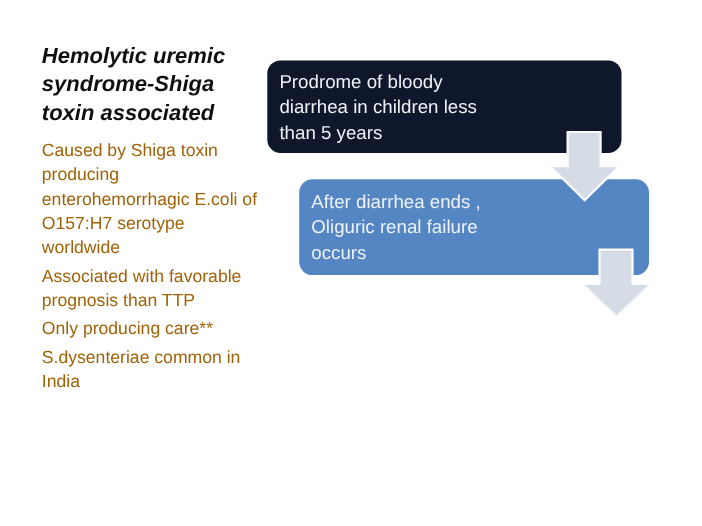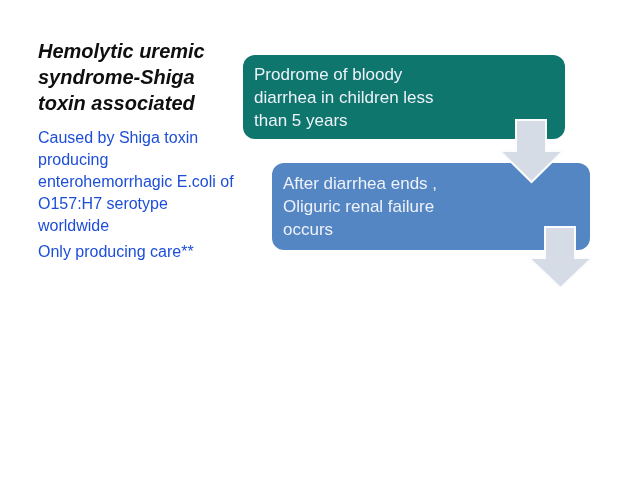--- a/index.html
+++ b/index.html
@@ -27,21 +27,21 @@
     line-height: 26px;
     font-weight: bold;
     font-style: italic;
     color: #0f0f0f;
     margin: 0 0 11px 0;
     letter-spacing: 0px;
   }
   .bullet {
     font-size: 16px;
     line-height: 22px;
-    color: #1d4ed8;
+    color: #a16207;
     margin: 0 0 4px 0;
   }
   .diagram {
     position: absolute;
     left: 0;
     top: 0;
     width: 638px;
     height: 478px;
   }
   .step {
@@ -74,26 +74,28 @@
   }
 </style>
 </head>
 <body>
 
 <div class="slide">
 
   <div class="text-column">
     <h1 class="slide-title">Hemolytic uremic syndrome-Shiga toxin associated</h1>
     <p class="bullet">Caused by Shiga toxin producing enterohemorrhagic E.coli of O157:H7 serotype worldwide</p>
+    <p class="bullet">Associated with favorable prognosis than TTP</p>
     <p class="bullet">Only producing care**</p>
+    <p class="bullet">S.dysenteriae common in India</p>
   </div>
 
   <div class="diagram">
 
-    <div class="step step-1" style="background-color: #0f766e;">
+    <div class="step step-1" style="background-color: #0f172a;">
       <span class="step-label">Prodrome of bloody diarrhea in children less than 5 years</span>
     </div>
 
     <div class="step step-2" style="background-color: rgb(85, 134, 196);">
       <span class="step-label">After diarrhea ends , Oliguric renal failure occurs</span>
     </div>
 
 
     <svg class="arrow-overlay" width="638" height="478" viewBox="0 0 638 478">
       <polygon points="516,120 546,120 546,151 563,151 531.5,182 500,151 516,151" fill="#d6dce6"></polygon>

